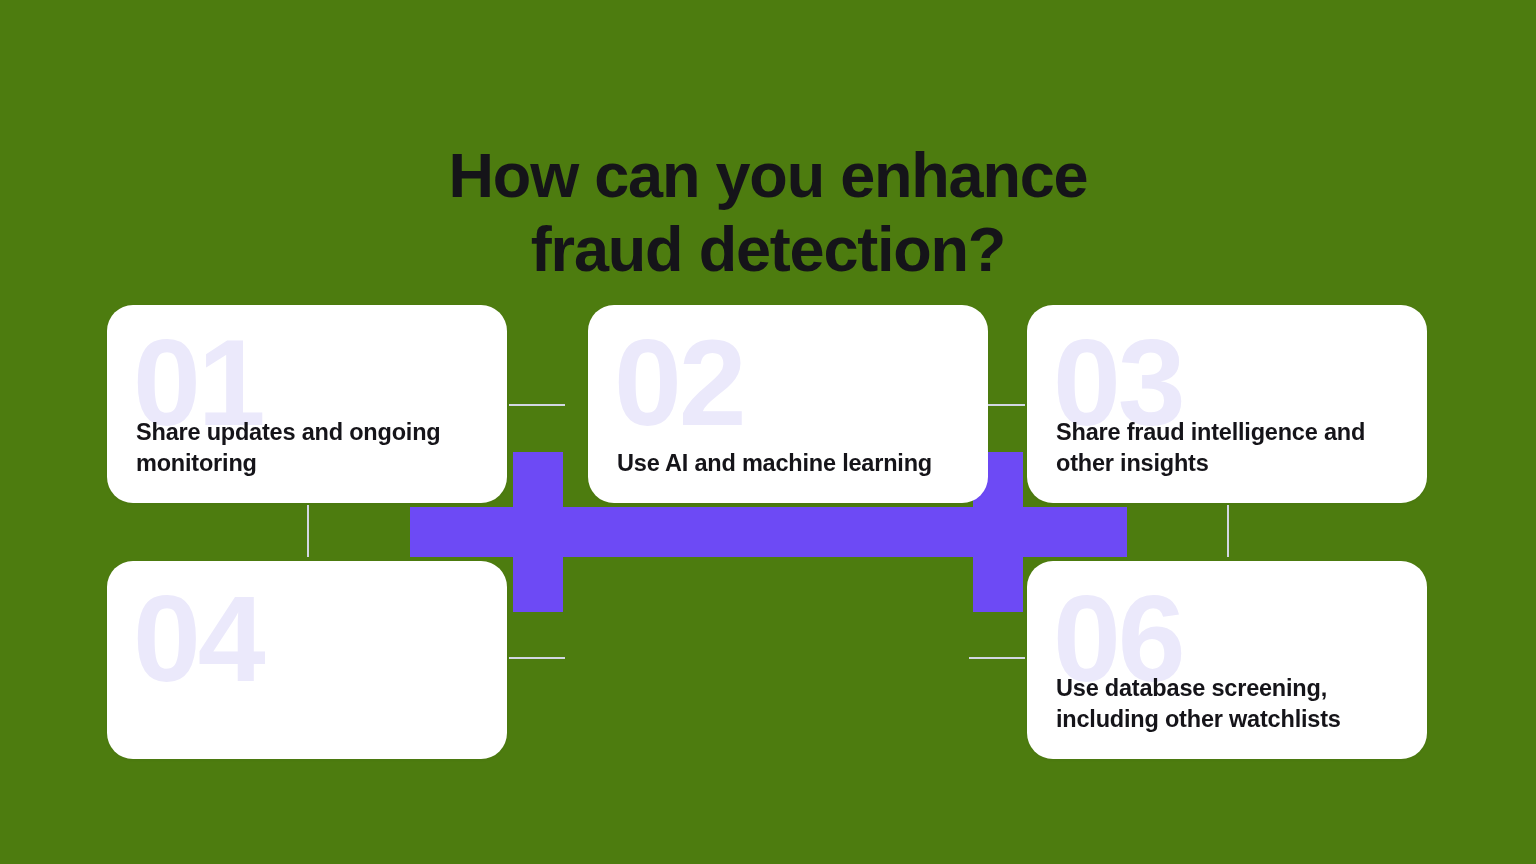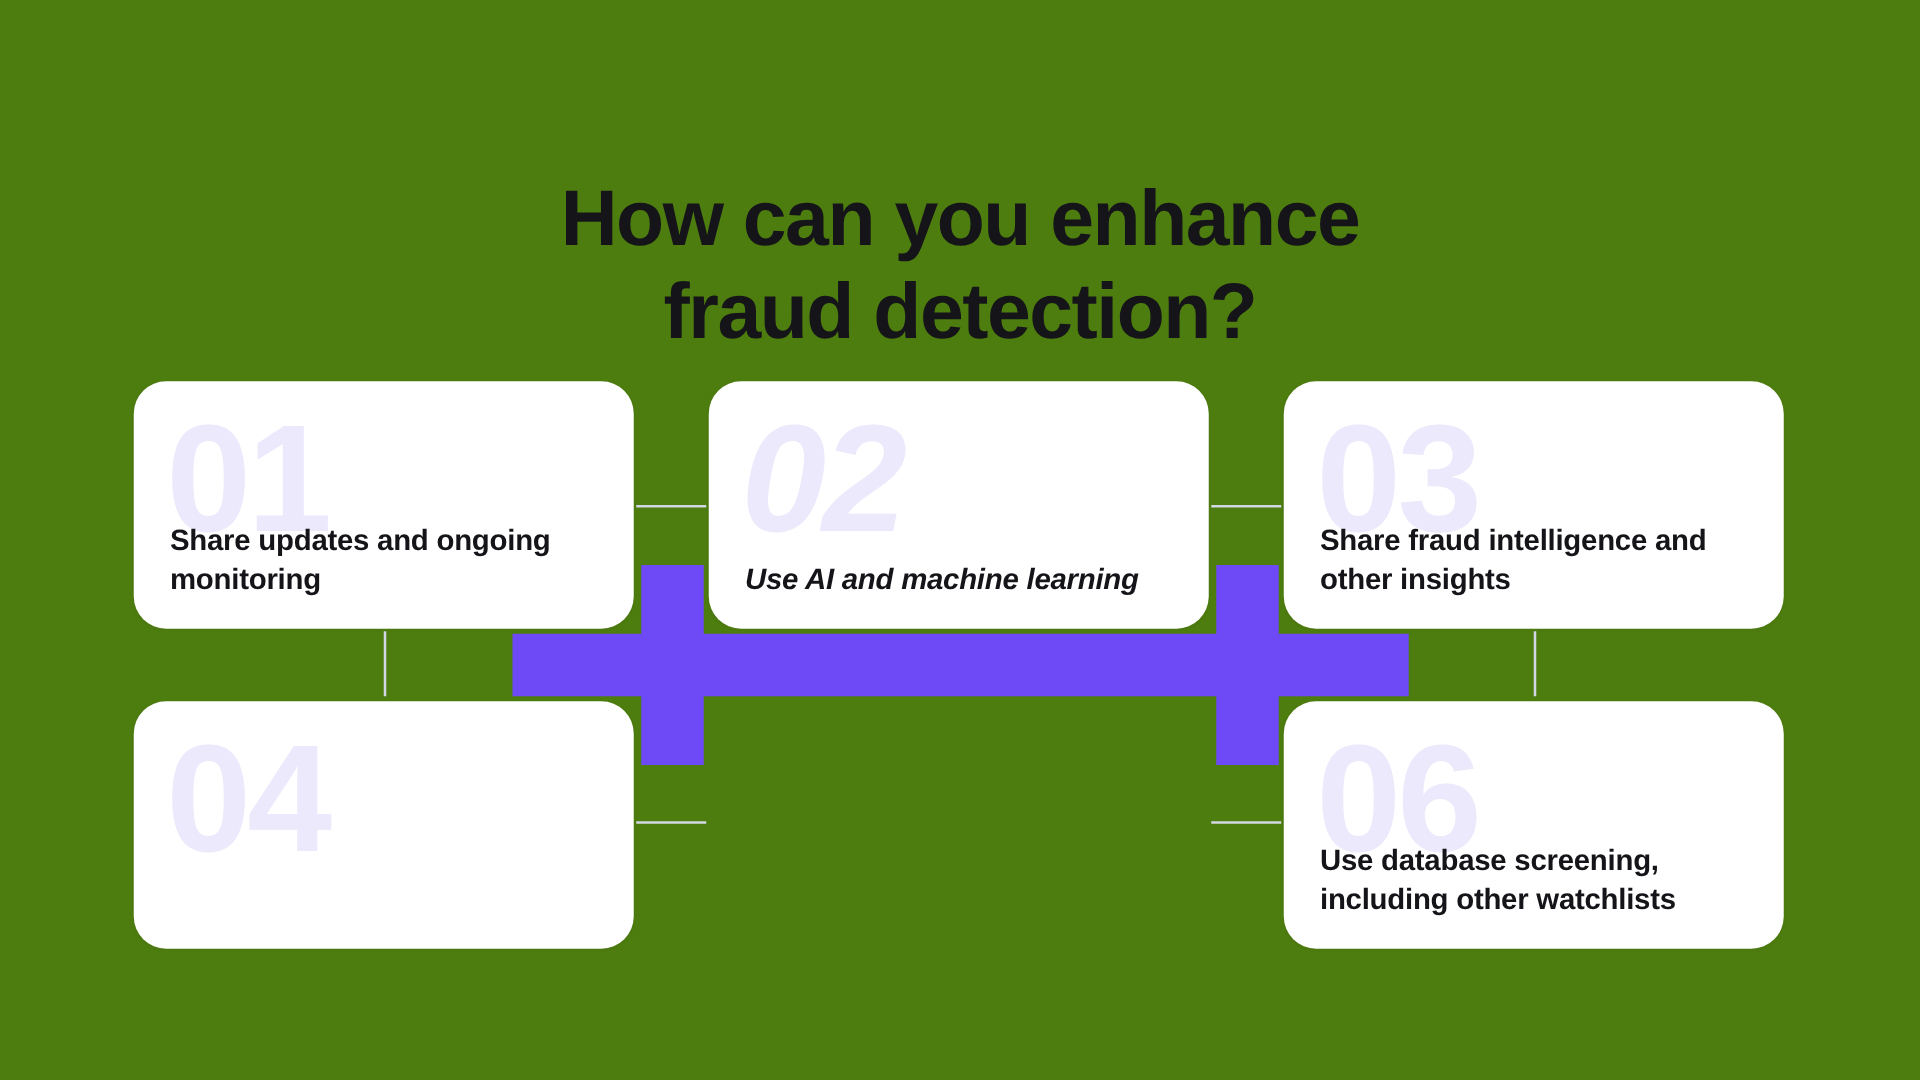--- a/index.html
+++ b/index.html
@@ -70,21 +70,21 @@
     width: 400px;
     height: 198px;
     background: #FFFFFF;
     border-radius: 26px;
     overflow: hidden;
     box-shadow: 0 1px 3px rgba(30,40,70,0.05);
   }
   .card-r1 { top: 305px; }
   .card-r2 { top: 561px; }
   .card-c1 { left: 107px; }
-  .card-c2 { left: 567px; font-style: italic; }
+  .card-c2 { left: 588px; }
   .card-c3 { left: 1027px; }
 
   .card-number {
     position: absolute;
     left: 26px;
     top: 2px;
     font-size: 122px;
     font-weight: bold;
     color: #EBE9FB;
     letter-spacing: -3px;

